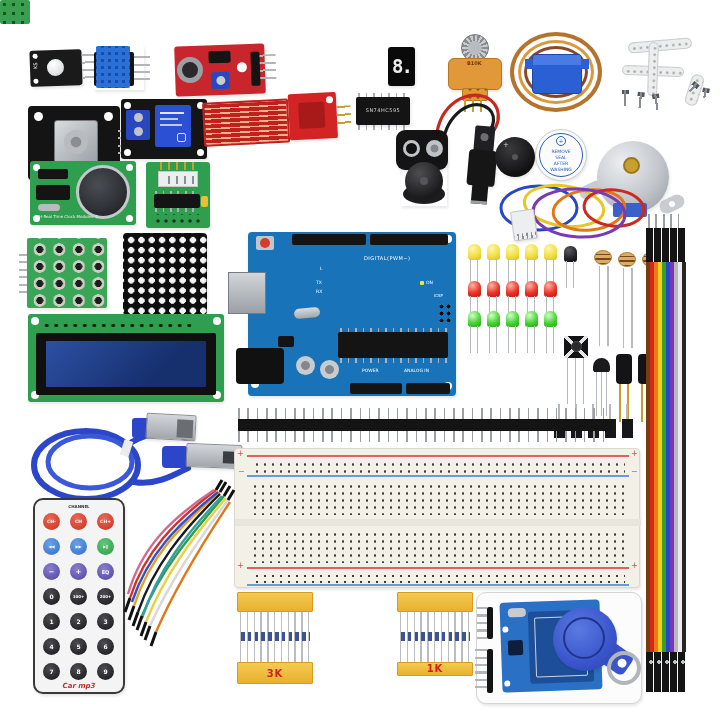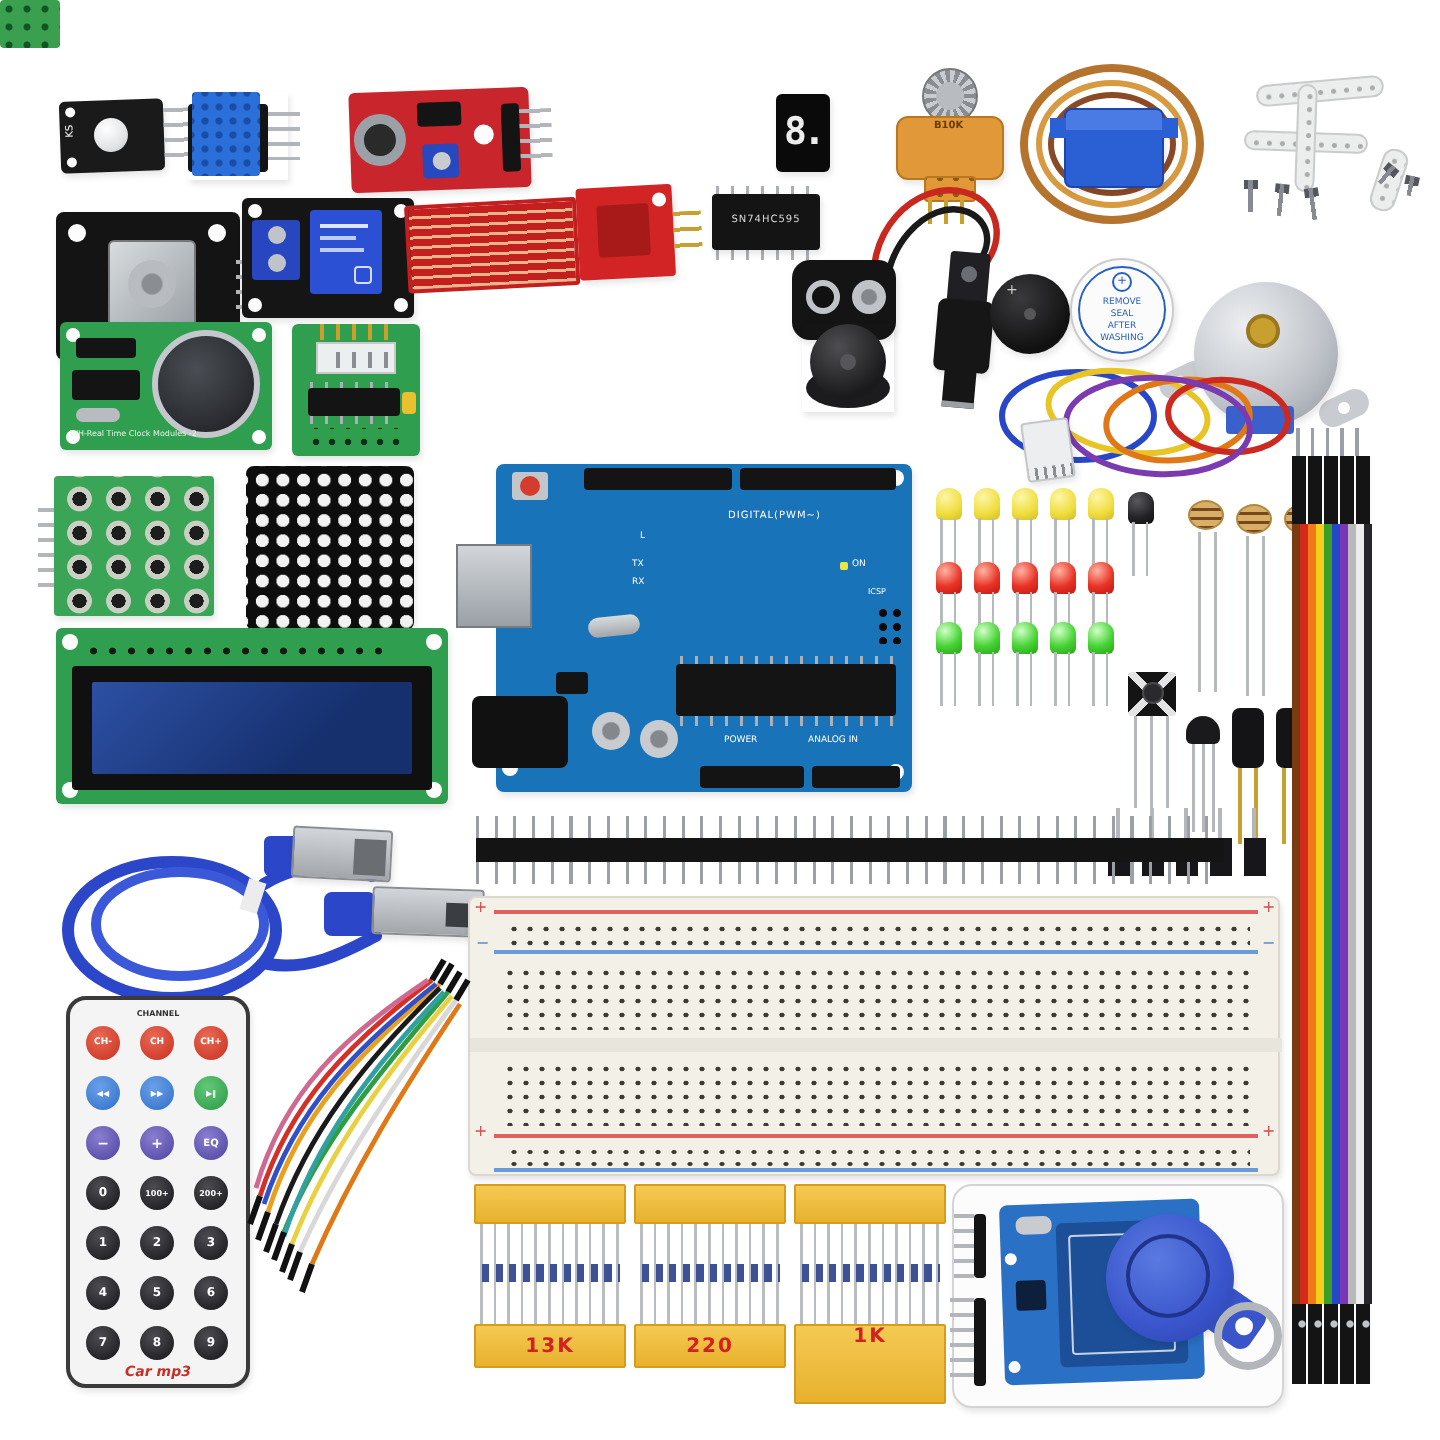--- a/index.html
+++ b/index.html
@@ -454,36 +454,28 @@
     <path d="M94,4 C52,32 22,60 8,108" stroke="#d06890" stroke-width="2.4" fill="none"></path>
     <path d="M14,120 L9,134 M22,130 L17,144 M30,140 L25,154 M10,112 L5,126 M18,126 L13,140 M26,136 L21,150 M36,146 L31,160" stroke="#111" stroke-width="3" fill="none"></path>
     <path d="M100,6 L106,-4 M104,10 L110,0 M96,4 L102,-6 M108,14 L114,4" stroke="#111" stroke-width="3" fill="none"></path>
   </svg>
 
   <div class="a" style="left:237px;top:592px;width:76px;height:98px">
     <div class="a tape" style="left:0;top:0;width:76px;height:20px"></div>
     <div class="a rleads" style="left:3px;top:20px;width:70px;height:50px"></div>
     <div class="a rbodies" style="left:4px;top:40px;width:69px;height:9px"></div>
     <div class="a tape" style="left:0;top:70px;width:76px;height:22px;display:flex;align-items:center;justify-content:center">
-      <span style="font-size:10px;font-weight:bold;color:#d42020;letter-spacing:1px">13K</span>
-    </div>
-  </div>
-  <div class="a" style="left:317px;top:592px;width:76px;height:98px">
-    <div class="a tape" style="left:0;top:0;width:76px;height:20px"></div>
-    <div class="a rleads" style="left:3px;top:20px;width:70px;height:50px"></div>
-    <div class="a rbodies" style="left:4px;top:40px;width:69px;height:9px"></div>
-    <div class="a tape" style="left:0;top:70px;width:76px;height:22px;display:flex;align-items:center;justify-content:center">
-      <span style="font-size:10px;font-weight:bold;color:#d42020;letter-spacing:1px">220</span>
+      <span style="font-size:10px;font-weight:bold;color:#d42020;letter-spacing:1px">3K</span>
     </div>
   </div>
   <div class="a" style="left:397px;top:592px;width:76px;height:98px">
     <div class="a tape" style="left:0;top:0;width:76px;height:20px"></div>
     <div class="a rleads" style="left:3px;top:20px;width:70px;height:50px"></div>
     <div class="a rbodies" style="left:4px;top:40px;width:69px;height:9px"></div>
-    <div class="a tape" style="left:0;top:70px;width:76px;height:40px;display:flex;align-items:flex-start;justify-content:center">
+    <div class="a tape" style="left:0;top:70px;width:76px;height:14px;display:flex;align-items:flex-start;justify-content:center">
       <span style="font-size:10px;font-weight:bold;color:#d42020;letter-spacing:1px">1K</span>
     </div>
   </div>
 
   <div class="a sh" style="left:476px;top:592px;width:166px;height:112px;background:#fcfcfc;border:1px solid #d4d4d4;border-radius:10px">
     <i class="a pinsR" style="left:0;top:14px;width:10px;height:32px;display:block"></i>
     <div class="a chip" style="left:10px;top:14px;width:6px;height:32px"></div>
     <i class="a pinsR" style="left:-2px;top:56px;width:12px;height:44px;display:block"></i>
     <div class="a chip" style="left:10px;top:56px;width:6px;height:44px"></div>
     <div class="a" style="left:24px;top:8px;width:100px;height:90px;background:#2a70c4;border-radius:4px;transform:rotate(-2deg)">

